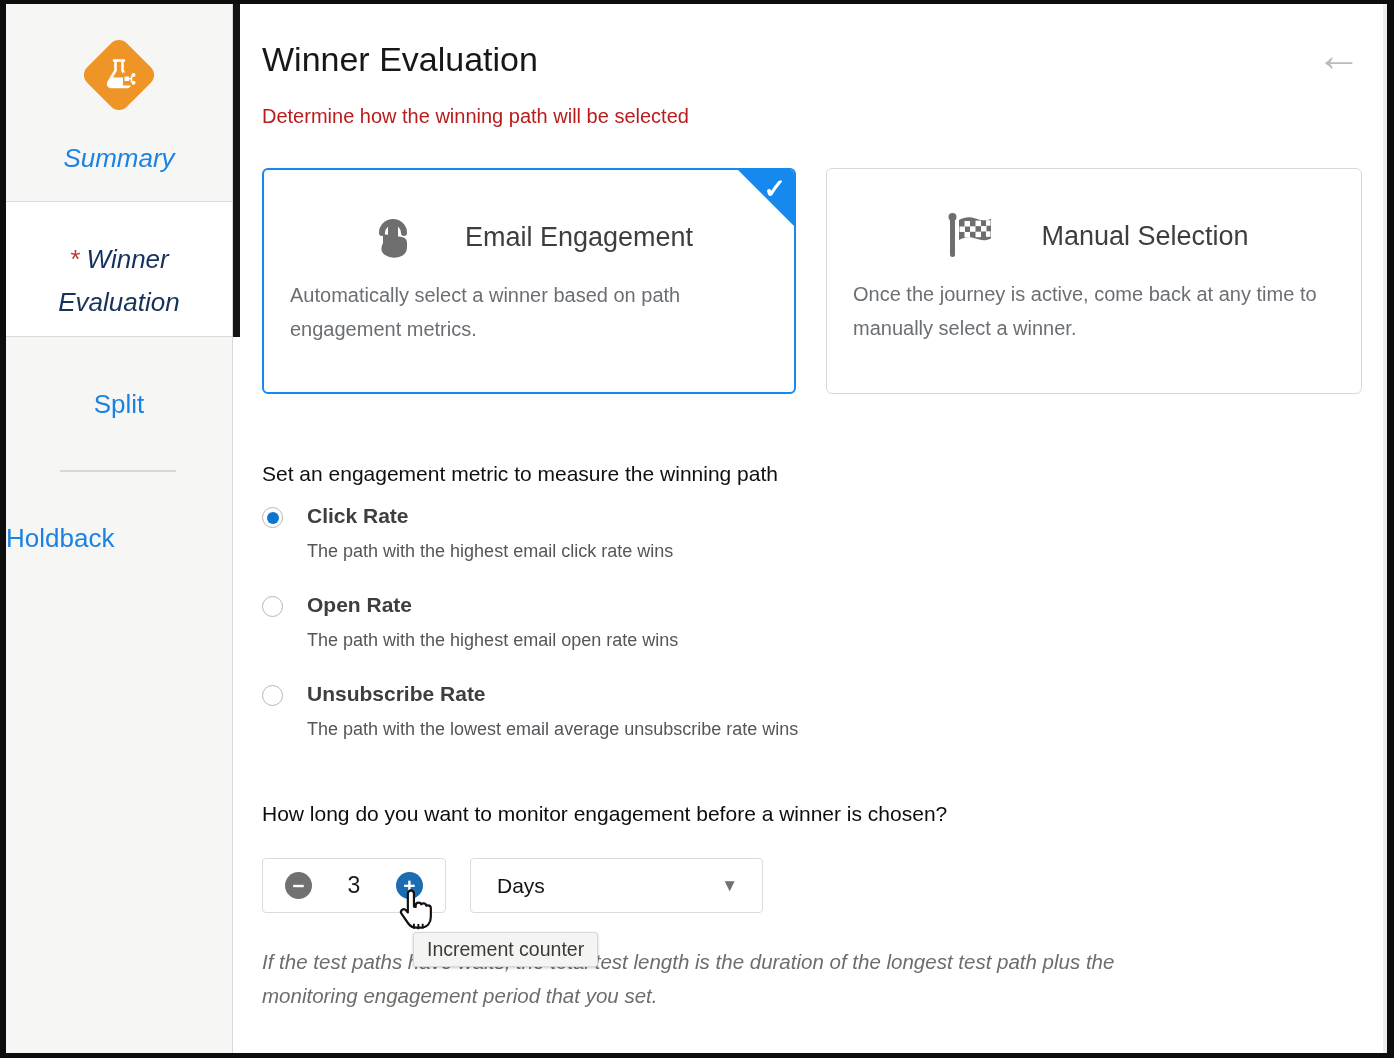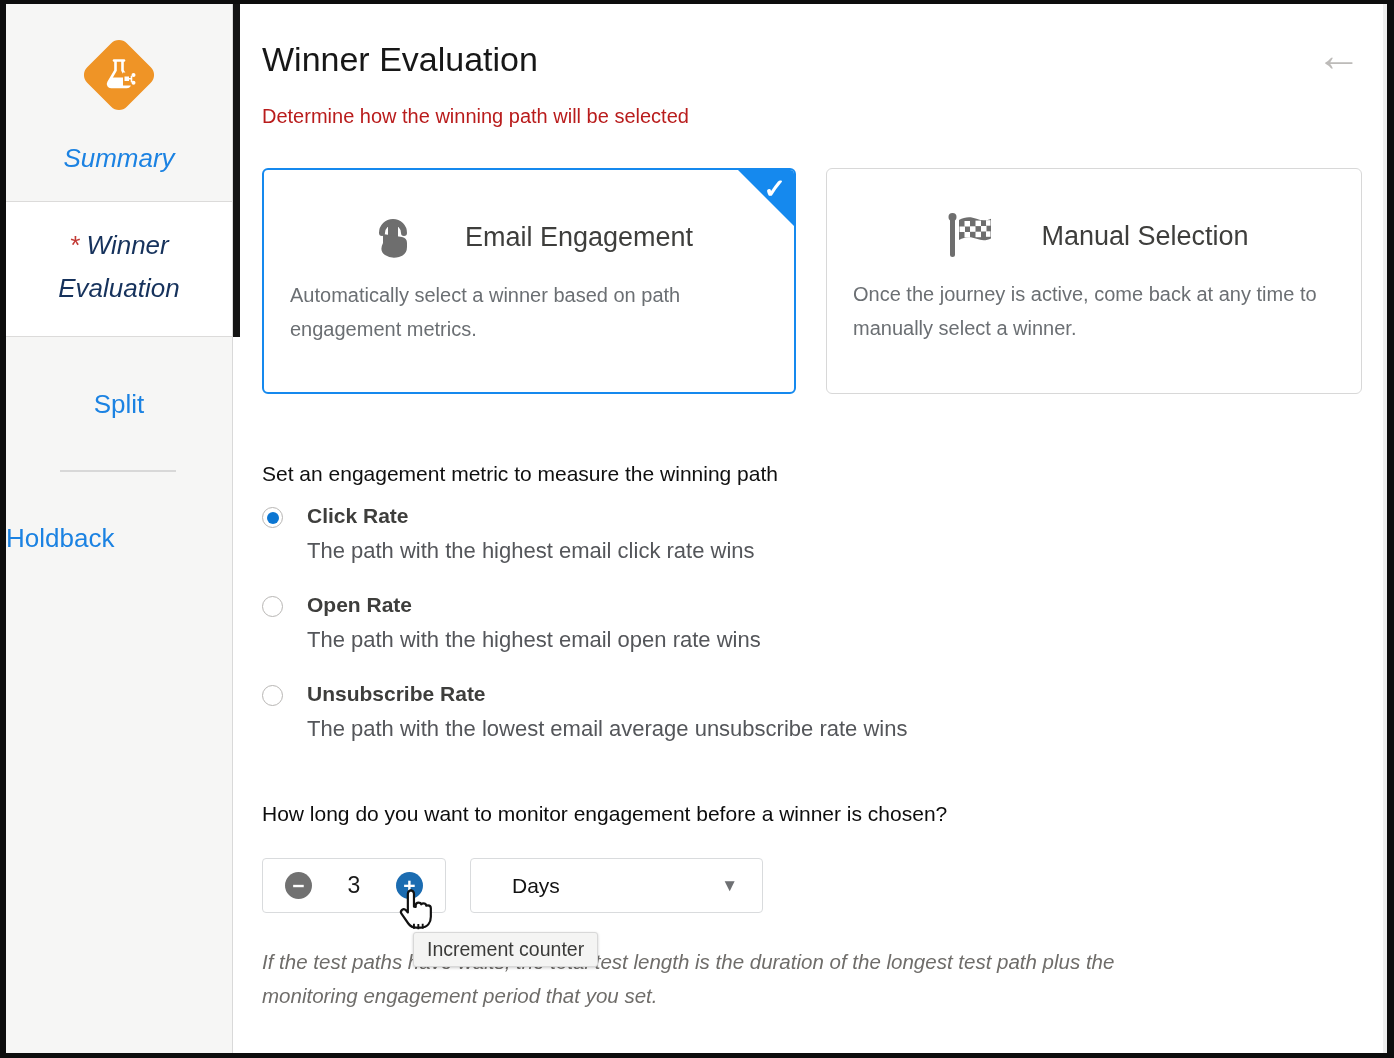--- a/index.html
+++ b/index.html
@@ -13,21 +13,21 @@
              background:#f6f6f5; border-right:1px solid #d9d9d9; }
   .dark-gap { position:absolute; left:227px; top:0; width:7px; height:333px; background:#141414; z-index:5; }
   .sb-block { position:absolute; left:0; width:100%; text-align:center;font-style:italic; }
   .sb-summary { top:0; height:198px; border-bottom:1px solid #dcdbda; }
   .sb-active  { top:198px; height:135px; background:#fff; border-bottom:1px solid #dcdbda; }
   .sb-link { font-size:26px; color:#1b82e2; }
   .sb-summary .sb-link { position:absolute; top:139px; width:100%; }
   .sb-split-link { position:absolute; top:385px; width:100%;text-align:center; }
   .sb-holdback-link { position:absolute; top:519px; width:100%; }
   .sb-short-divider { position:absolute; top:466px; left:54px; width:116px; height:2px; background:#d8d8d8; }
-  .sb-active-text { display:block; width:182px; margin:22px auto 0; font-size:26px; line-height:43px;
+  .sb-active-text { display:block; width:182px; margin:36px auto 0; font-size:26px; line-height:43px;
                     color:#16325c; text-align:center; }
   .req-star { color:#c23934; }
   .diamond { position:absolute; left:85px; top:43px; width:56px; height:56px; background:#ef9426;
              border-radius:11px; transform:rotate(45deg); }
   .diamond svg { transform:rotate(-45deg); position:absolute; left:8px; top:8px; }
 
   
   .page-title { position:absolute; left:256px; top:36px; font-size:34px; color:#171717; }
   .page-subtitle { position:absolute; left:256px; top:101px; font-size:20px; color:#b91c1c; }
   .back-arrow { position:absolute; left:1310px; top:28px; font-size:46px; color:#bdbbb9; cursor:pointer; line-height:1; }
@@ -45,36 +45,36 @@
 
   
   .metric-label { position:absolute; left:256px; top:458px; font-size:21px; color:#101010; }
   .metric-options { position:absolute; left:256px; top:500px; }
   .opt { display:flex; gap:24px; margin-bottom:27px; }
   .radio { flex:0 0 auto; width:21px; height:21px; margin-top:3px; border:1.5px solid #b8b6b4;
            border-radius:50%; background:#fff; position:relative; cursor:pointer; }
   .radio.checked::after { content:""; position:absolute; left:50%; top:50%; width:12px; height:12px;
            margin:-6px 0 0 -6px; border-radius:50%; background:#0b76d2; }
   .opt-label { font-size:21px; font-weight:bold; color:#3e3e3c; line-height:24px; }
-  .opt-desc  { margin-top:8px; font-size:22px; color:#54565a; line-height:30px; }
+  .opt-desc  { margin-top:8px; font-size:18px; color:#54565a; line-height:30px; }
 
   
   .duration-q { position:absolute; left:256px; top:798px; font-size:21px; color:#0d0d0d; }
   .counter { position:absolute; left:256px; top:854px; width:184px; height:55px;
              border:1px solid #d9dbdd; border-radius:4px; background:#fff;
              display:flex; align-items:center; justify-content:space-between; padding:0 22px; }
   .step-btn { width:27px; height:27px; border-radius:50%; border:none; color:#fff;
               font-size:21px; font-weight:bold; line-height:25px; text-align:center; cursor:pointer; padding:0; }
   .step-minus { background:#717171; }
   .step-plus  { background:#1b6cb1; }
   .counter-value { font-size:23px; color:#1a1a1a; }
   .unit-select { position:absolute; left:464px; top:854px; width:293px; height:55px;
                  border:1px solid #d9dbdd; border-radius:4px; background:#fff;
                  display:flex; align-items:center; cursor:pointer; }
-  .unit-value { margin-left:41px; font-size:21px; color:#121212; }
+  .unit-value { margin-left:26px; font-size:21px; color:#121212; }
   .unit-arrow { position:absolute; right:24px; font-size:17px; color:#6e7073; }
 
   .note { position:absolute; left:256px; top:941px; width:1085px; font-size:20.5px; font-style:italic;
           color:#6f6d6a; line-height:34px; z-index:2; }
   .tooltip { position:absolute; left:407px; top:928px; background:#f4f4f3; border:1px solid #d8d8d8;
              border-radius:3px; padding:5px 13px; font-size:19.5px; color:#3a3a38; z-index:6;
              box-shadow:0 1px 3px rgba(0,0,0,.2); white-space:nowrap; font-style:normal; }
   .cursor-svg { position:absolute; left:388px; top:884px; z-index:7; }
 
   .gray-icon { fill:#6e6e6e; }

